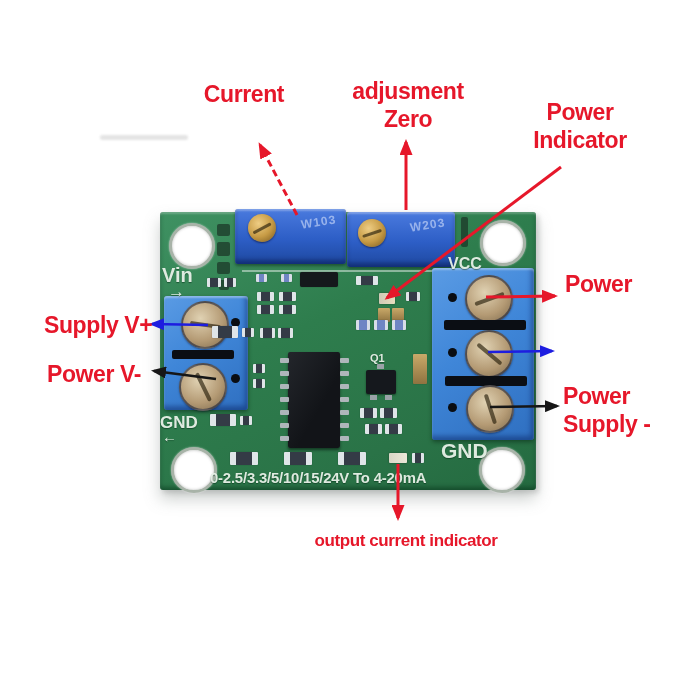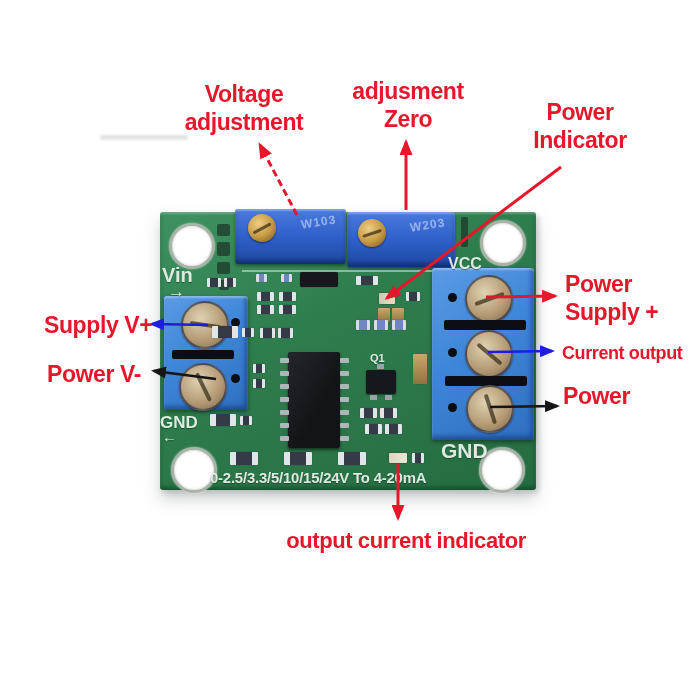--- a/index.html
+++ b/index.html
@@ -4,21 +4,21 @@
 <style>
   html,body{margin:0;padding:0;background:#ffffff;}
   #stage{position:relative;width:700px;height:700px;background:#ffffff;overflow:hidden;
          font-family:"Liberation Sans",sans-serif;}
 
   
   .lbl{position:absolute;color:#e6172a;font-weight:700;font-size:23px;line-height:28px;
        letter-spacing:-0.4px;white-space:nowrap;}
   .lbl.center{text-align:center;}
   .lbl.small{font-size:18px;line-height:22px;}
-  .lbl.tiny{font-size:22px;line-height:20px;}
+  .lbl.tiny{font-size:17px;line-height:20px;}
 
   
   #board{position:absolute;left:160px;top:212px;width:376px;height:278px;
          background:linear-gradient(155deg,#3f9162 0%,#2e7d4d 40%,#2a7347 75%,#246a40 100%);
          border-radius:3px;
          box-shadow:inset 0 2px 2px rgba(255,255,255,.25),inset 0 -3px 4px rgba(0,40,20,.45),
                     0 9px 16px rgba(110,120,115,.35),3px 3px 5px rgba(0,0,0,.15);}
   .hole{position:absolute;width:40px;height:40px;border-radius:50%;background:#ffffff;
         border:3px solid #a8b3a8;box-shadow:inset 0 0 3px rgba(0,0,0,.25),0 0 2px rgba(255,255,255,.6);}
   .cnmark{position:absolute;background:rgba(28,56,40,.75);border-radius:2px;filter:blur(.4px);}
@@ -209,36 +209,34 @@
     <line x1="561" y1="167" x2="387" y2="298" stroke="#e6172a" stroke-width="3" marker-end="url(#mr)"></line>
     <line x1="208" y1="325" x2="152" y2="324" stroke="#1d1de0" stroke-width="2.5" marker-end="url(#mb)"></line>
     <line x1="216" y1="379" x2="154" y2="371" stroke="#161616" stroke-width="2.5" marker-end="url(#mk)"></line>
     <line x1="486" y1="297" x2="555" y2="296" stroke="#e6172a" stroke-width="3" marker-end="url(#mr)"></line>
     <line x1="488" y1="352" x2="552" y2="351" stroke="#1d1de0" stroke-width="2.5" marker-end="url(#mb)"></line>
     <line x1="490" y1="407" x2="557" y2="406" stroke="#161616" stroke-width="2.5" marker-end="url(#mk)"></line>
     <line x1="398" y1="464" x2="398" y2="518" stroke="#e6172a" stroke-width="3" marker-end="url(#mr)"></line>
   </svg>
 
   <div class="lbl center" style="left:169px;top:80px;width:150px;">
-    <div>Voltage</div>
-    <div>adjustment</div>
+    <div>Current</div>
   </div>
   <div class="lbl center" style="left:333px;top:77px;width:150px;">
     <div>adjusment</div>
     <div>Zero</div>
   </div>
   <div class="lbl center" style="left:505px;top:98px;width:150px;">
     <div>Power</div>
     <div>Indicator</div>
   </div>
   <div class="lbl" style="left:44px;top:311px;">Supply V+</div>
   <div class="lbl" style="left:47px;top:360px;">Power V-</div>
   <div class="lbl" style="left:565px;top:270px;">
     <div>Power</div>
-    <div>Supply +</div>
-  </div>
-  <div class="lbl small" style="left:562px;top:342px;">Current output</div>
+  </div>
   <div class="lbl" style="left:563px;top:382px;">
     <div>Power</div>
+    <div>Supply -</div>
   </div>
   <div class="lbl tiny center" style="left:286px;top:531px;width:240px;">output current indicator</div>
 
 </div>
 
 </body></html>

